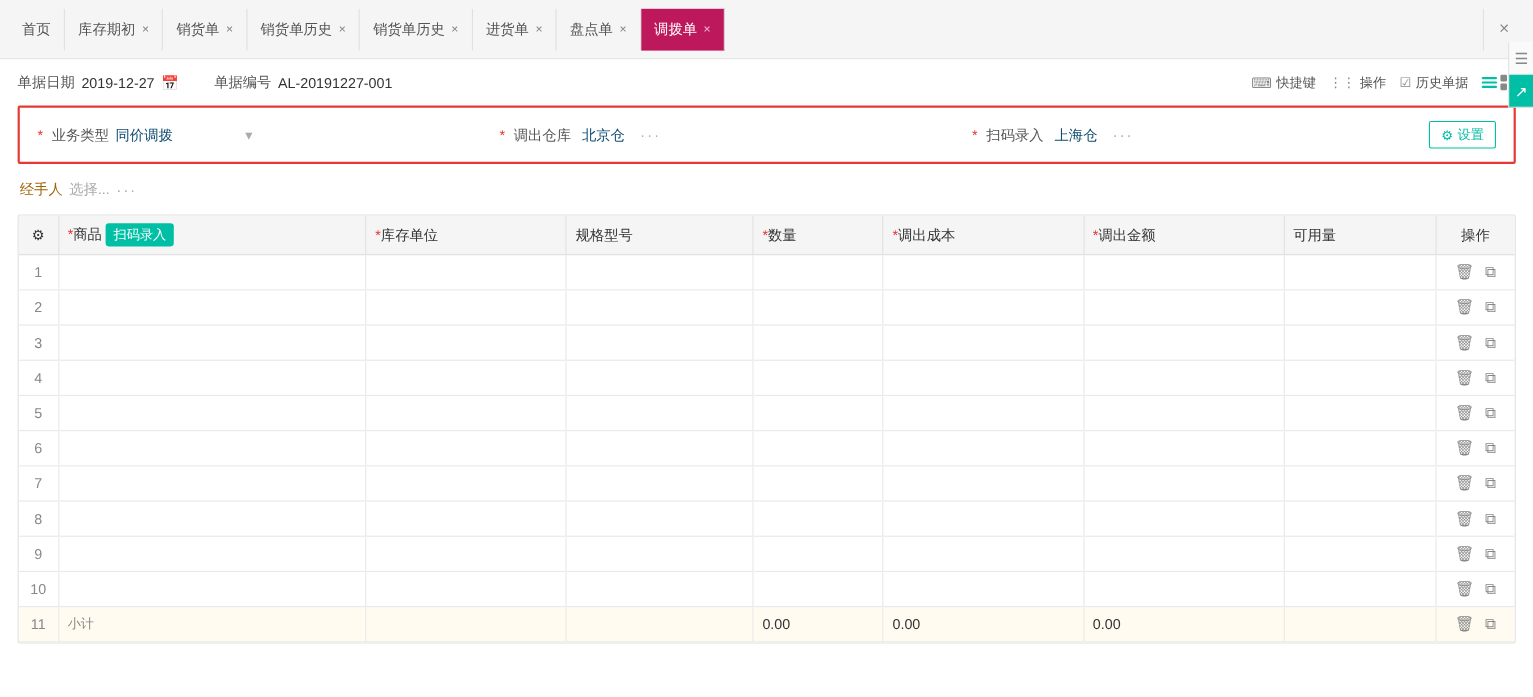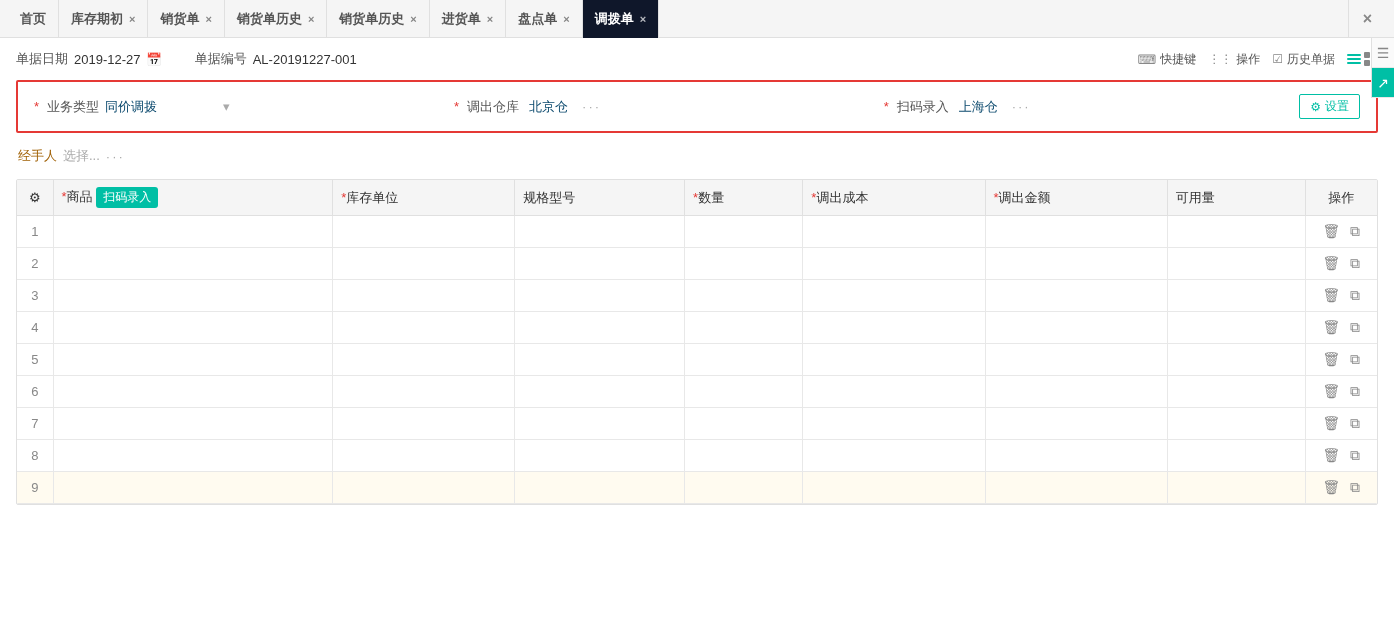--- a/index.html
+++ b/index.html
@@ -1,25 +1,25 @@
 <!DOCTYPE html>
 <html><head>
   <meta charset="utf-8">
   <style>
     * { box-sizing: border-box; margin: 0; padding: 0; }
     body { font-family: "Microsoft YaHei", "PingFang SC", sans-serif; font-size: 13px; color: #333; background: #fff; overflow: hidden; }
 
     
     .tab-bar {
-      display: flex; align-items: center; background: #f5f5f5; border-bottom: 1px solid #e0e0e0; padding: 0 8px; height: 38px; font-weight: bold;
+      display: flex; align-items: center; background: #f5f5f5; border-bottom: 1px solid #e0e0e0; padding: 0 8px; height: 54px;
     }
     .tab {
       display: flex; align-items: center; padding: 0 12px; height: 38px; cursor: pointer; color: #555; font-size: 13px; border-right: 1px solid #e0e0e0; white-space: nowrap;
     }
-    .tab.active { background: #0f172a; color: #fff; }
+    .tab.active { background: #be185d; color: #fff; }
     .tab .close-icon { margin-left: 6px; font-size: 11px; cursor: pointer; opacity: 0.7; }
     .tab-spacer { flex: 1; }
     .tab-bar-close { width: 38px; height: 38px; display: flex; align-items: center; justify-content: center; cursor: pointer; font-size: 16px; color: #888; border-left: 1px solid #e0e0e0; }
 
     
     .main { padding: 12px 16px; background: #fff; }
 
     
     .header-row {
       display: flex; align-items: center; margin-bottom: 12px; gap: 32px;
@@ -348,21 +348,57 @@
           <td></td>
           <td></td>
           <td></td>
           <td></td>
           <td></td>
           <td class="col-ops">
             <span class="op-icon">🗑</span>
             <span class="op-icon">⧉</span>
           </td>
         </tr>
-
+        <tr>
+          <td class="row-num">10</td>
+          <td></td>
+          <td></td>
+          <td></td>
+          <td></td>
+          <td></td>
+          <td></td>
+          <td></td>
+          <td class="col-ops">
+            <span class="op-icon">🗑</span>
+            <span class="op-icon">⧉</span>
+          </td>
+        </tr>
+
+        <tr style="background:#fffbf0;">
+          <td class="row-num">11</td>
+          <td>
+            <span class="subtotal-label">小计</span>
+          </td>
+          <td></td>
+          <td></td>
+          <td>
+            <span class="subtotal-value">0.00</span>
+          </td>
+          <td>
+            <span class="subtotal-value">0.00</span>
+          </td>
+          <td>
+            <span class="subtotal-value">0.00</span>
+          </td>
+          <td></td>
+          <td class="col-ops">
+            <span class="op-icon">🗑</span>
+            <span class="op-icon">⧉</span>
+          </td>
+        </tr>
       </tbody>
     </table>
   </div>
 
 </div>
 
 <div class="right-panel">
   <div class="right-panel-btn">☰</div>
   <div class="right-panel-btn highlight">↗</div>
 </div>

